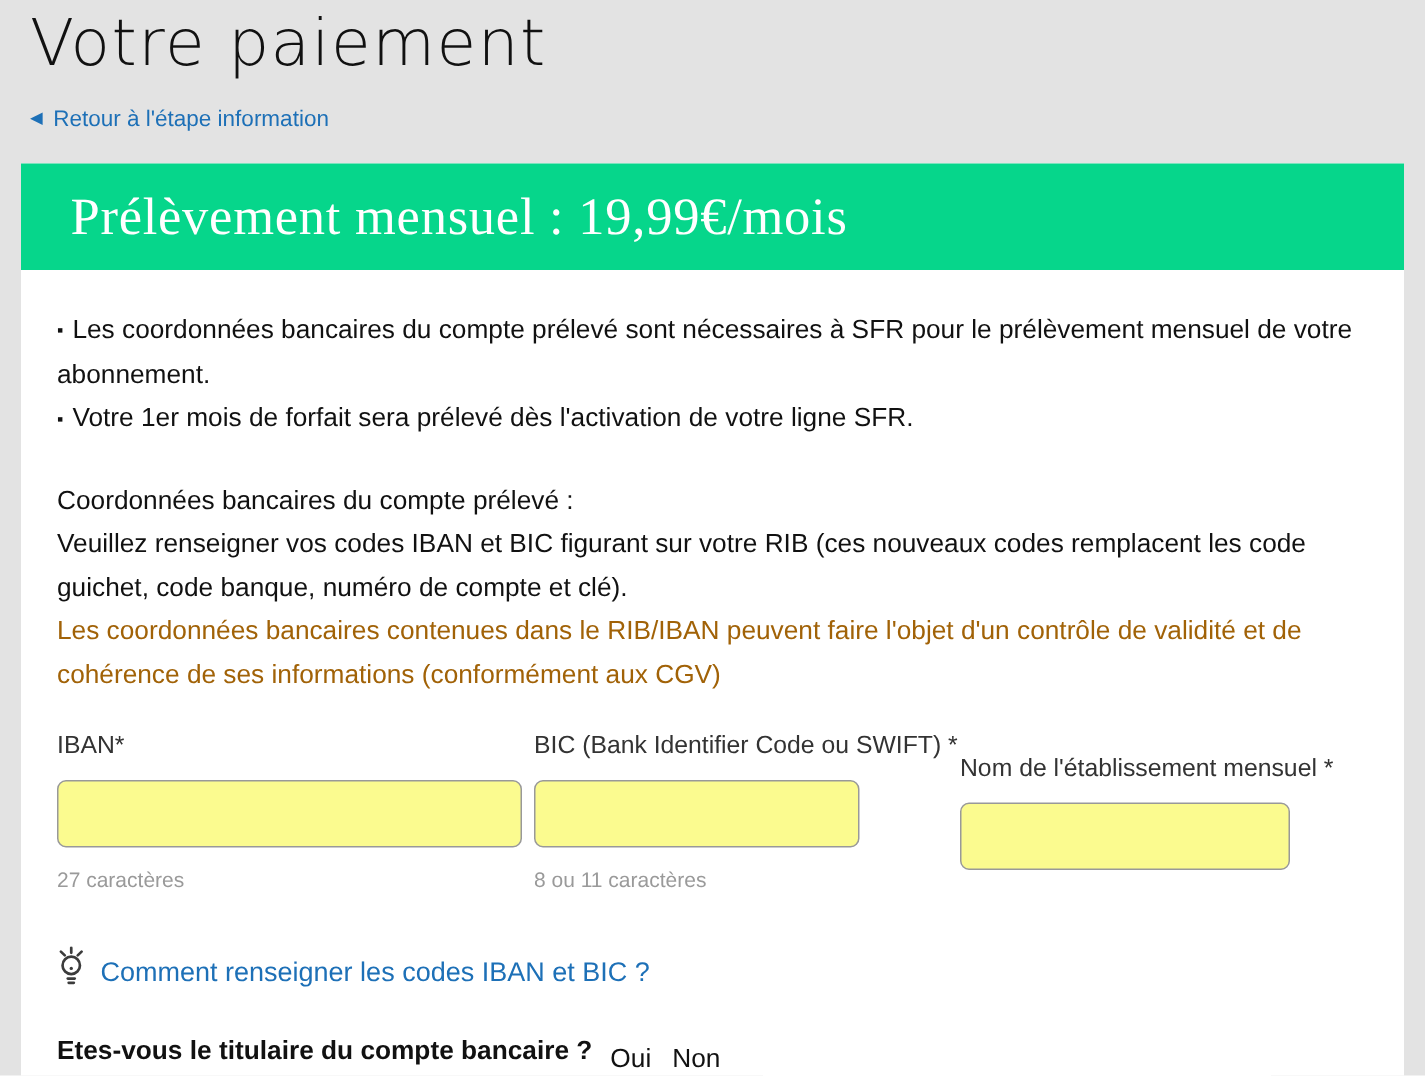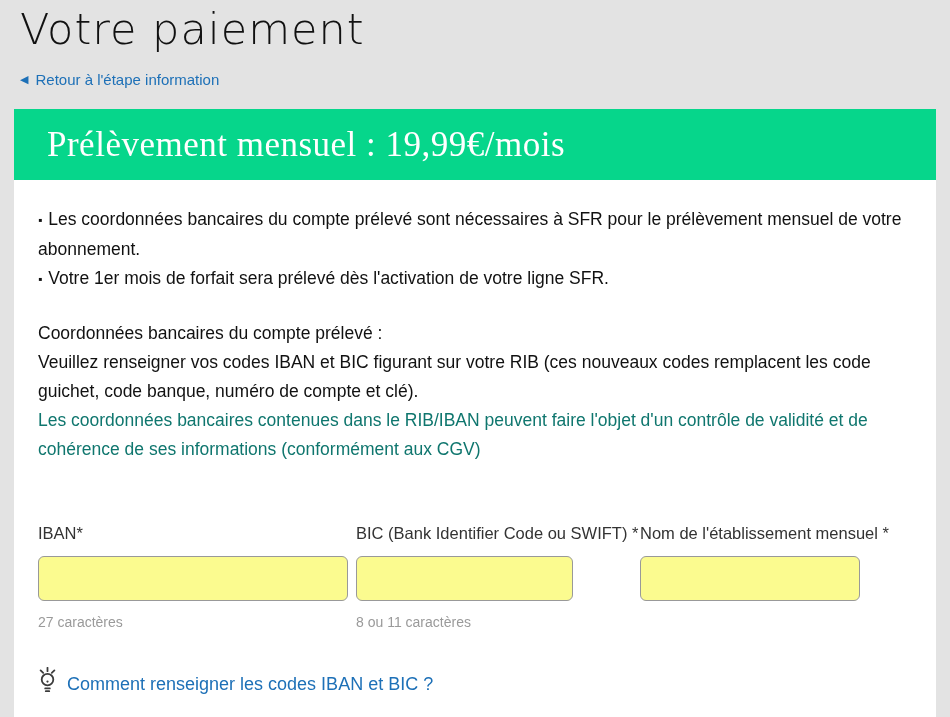--- a/index.html
+++ b/index.html
@@ -52,25 +52,25 @@
   }
   .bullet-item { color: #111; }
   .bullet-square {
     font-size: 12px;
     vertical-align: 1px;
     margin-right: 6px;
   }
   .section { margin-top: 25px; }
   .section-heading { font-weight: normal; color: #111; }
   .instructions { color: #111; }
-  .note { color: #0f766e; }
+  .note { color: #a16207; }
   .fields-row {
     display: flex;
-    margin-top: 59px;
-    align-items: flex-start;
+    margin-top: 23px;
+    align-items: center;
   }
   .field-col-1 { width: 318px; }
   .field-col-2 { width: 284px; }
   .field-col-3 { width: 220px; }
   .field-label {
     font-size: 16.5px;
     color: #333;
     white-space: nowrap;
     line-height: 20px;
   }

